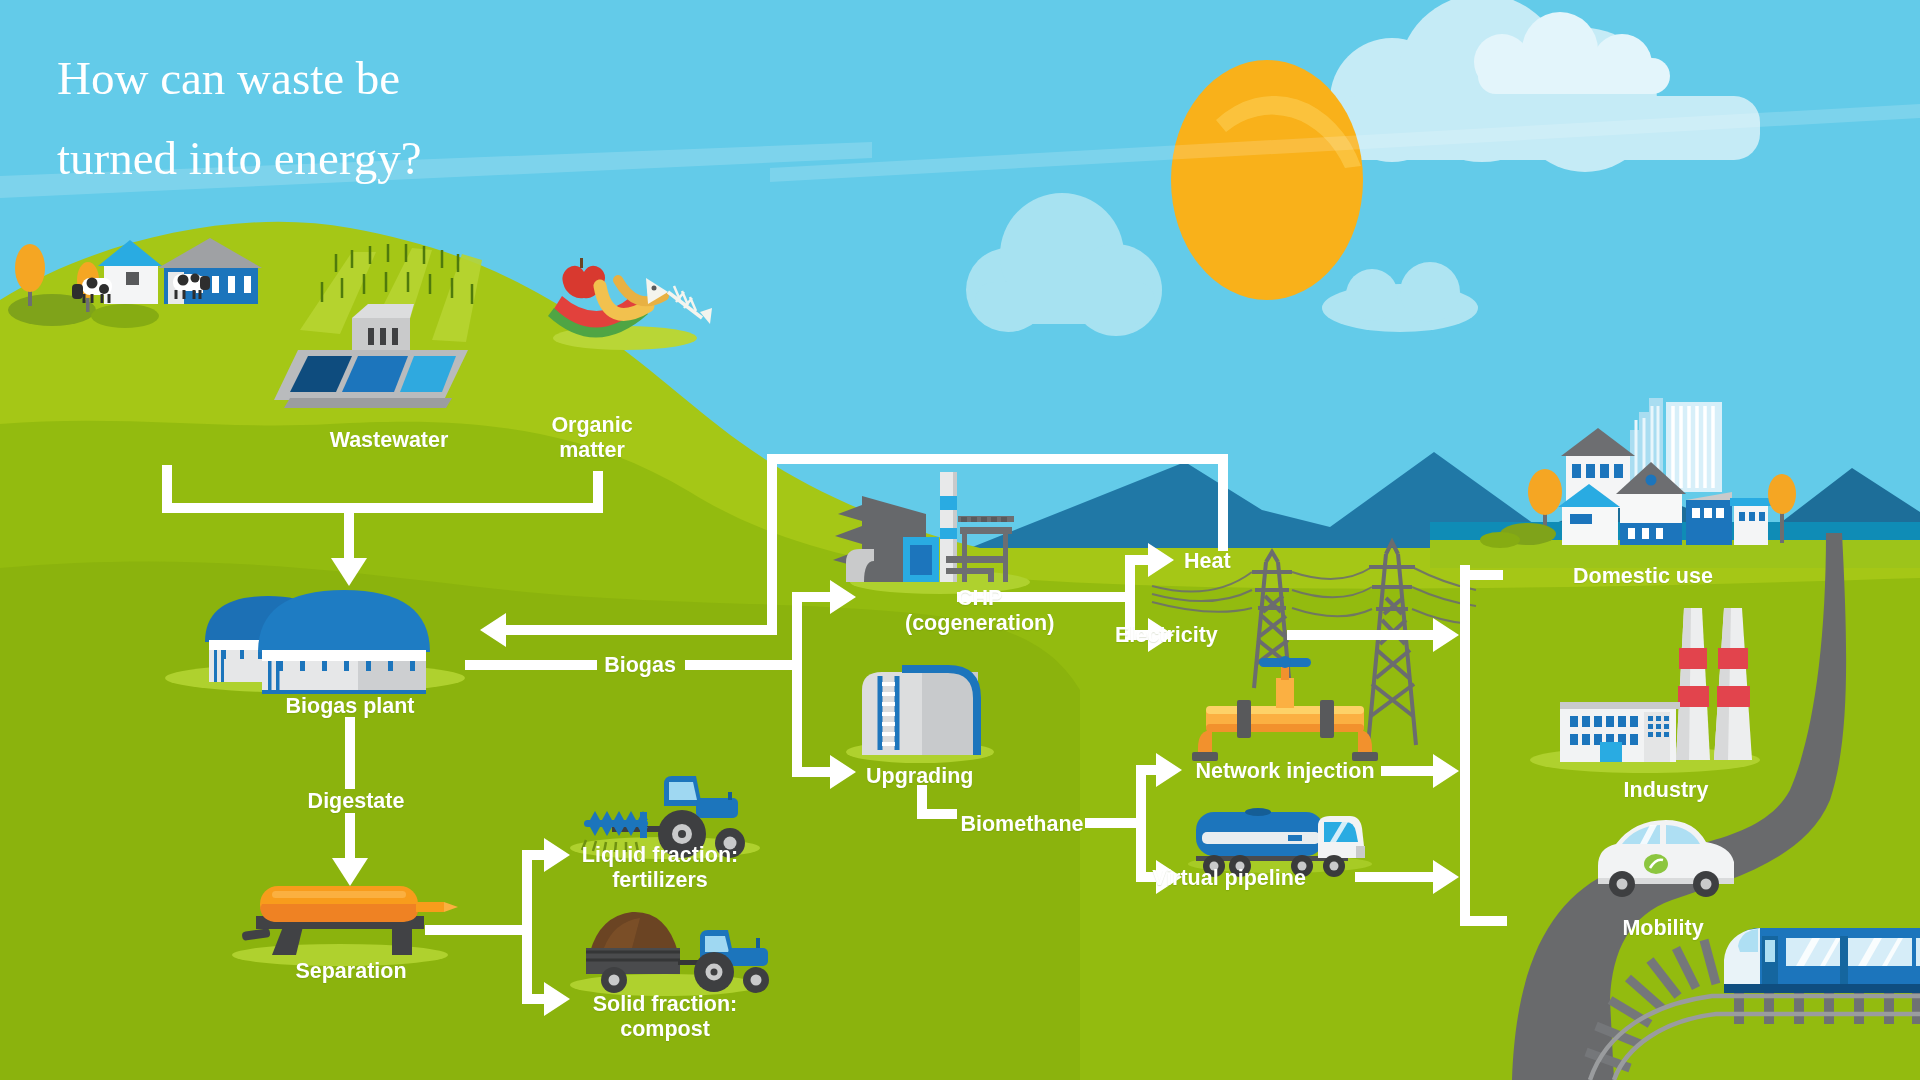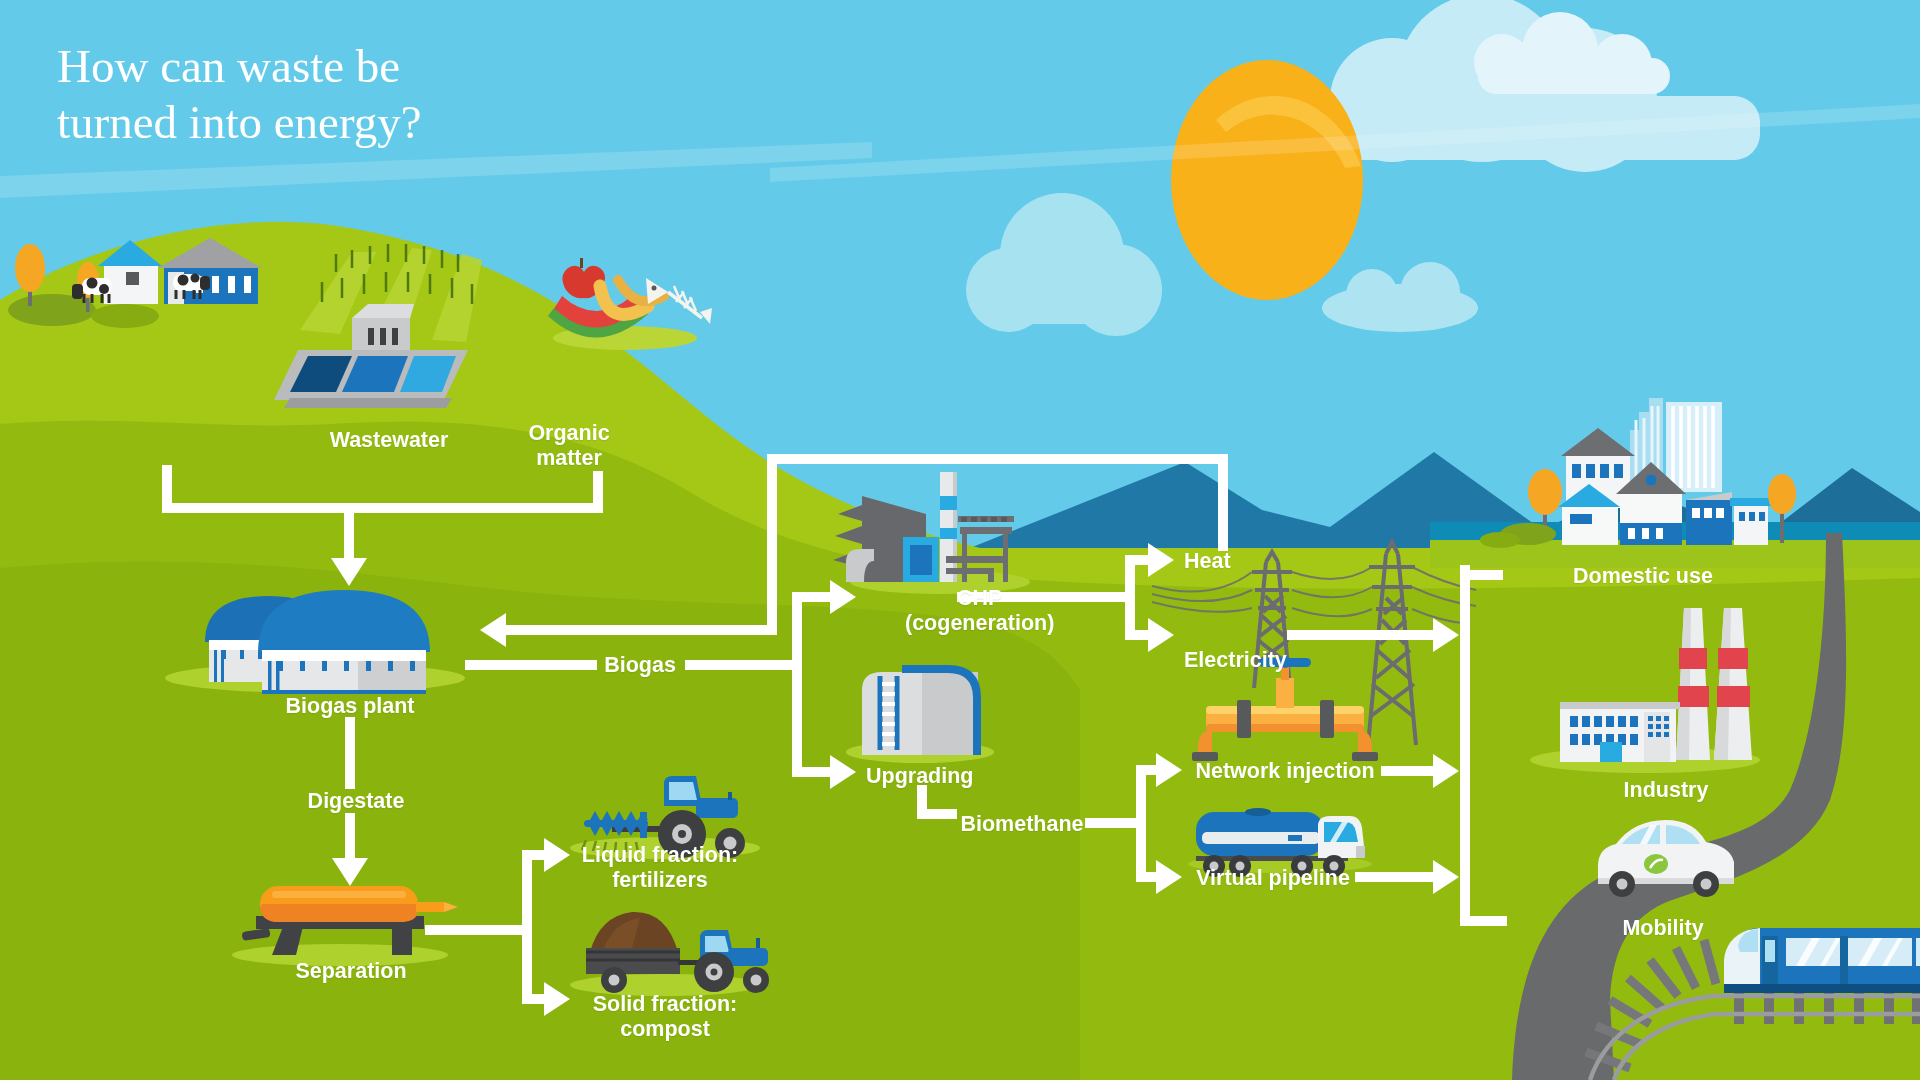--- a/index.html
+++ b/index.html
@@ -5,21 +5,21 @@
   html,body{margin:0;padding:0;background:#63CBE9;}
   #stage{position:relative;width:1920px;height:1080px;overflow:hidden;
          font-family:"Liberation Sans", sans-serif;}
   #scenery{position:absolute;left:0;top:0;width:1920px;height:1080px;display:block;}
   .lbl{position:absolute;color:#ffffff;font-weight:bold;font-size:21.5px;line-height:25px;
        white-space:pre-line;text-align:center;transform:translate(-50%,-50%);
        text-shadow:0 1px 1px rgba(60,90,0,0.15);}
   .lbl-left{text-align:center;transform:translate(0,-50%);}
   #title{position:absolute;left:57px;top:38px;color:#ffffff;
          font-family:"Liberation Serif", serif;font-weight:normal;
-         font-size:47px;line-height:56px;white-space:pre-line;}
+         font-size:47px;line-height:80px;white-space:pre-line;}
 </style>
 </head>
 <body>
 
 <div id="stage">
 
 <svg id="scenery" viewBox="0 0 1920 1080">
 
   <rect x="0" y="0" width="1920" height="1080" fill="#63CBE9"></rect>
   <polygon points="0,176 872,142 872,158 0,198" fill="#ffffff" opacity="0.17"></polygon>
@@ -514,35 +514,35 @@
     <polygon points="350,886 332,858 368,858"></polygon>
     <polygon points="570,855 544,838 544,872"></polygon>
     <polygon points="570,999 544,982 544,1016"></polygon>
   </g>
 </svg>
 
   <div id="title">How can waste be
 turned into energy?</div>
 
   <div class="lbl" style="left:389px;top:440px;">Wastewater</div>
-  <div class="lbl" style="left:569px;top:438px;margin-top:8px;">Organic
+  <div class="lbl" style="left:592px;top:438px;">Organic
 matter</div>
   <div class="lbl" style="left:350px;top:706px;">Biogas plant</div>
   <div class="lbl" style="left:351px;top:801px;padding-left:10px;">Digestate</div>
   <div class="lbl" style="left:351px;top:971px;">Separation</div>
   <div class="lbl" style="left:660px;top:868px;">Liquid fraction:
 fertilizers</div>
   <div class="lbl" style="left:665px;top:1017px;">Solid fraction:
 compost</div>
   <div class="lbl" style="left:640px;top:665px;">Biogas</div>
   <div class="lbl lbl-left" style="left:865px;top:611px;margin-left:40px;">CHP
 (cogeneration)</div>
   <div class="lbl lbl-left" style="left:866px;top:776px;">Upgrading</div>
   <div class="lbl" style="left:1022px;top:824px;">Biomethane</div>
   <div class="lbl lbl-left" style="left:1184px;top:561px;">Heat</div>
-  <div class="lbl lbl-left" style="left:1184px;top:635px;margin-top:25px;">Electricity</div>
+  <div class="lbl lbl-left" style="left:1115px;top:635px;">Electricity</div>
   <div class="lbl" style="left:1285px;top:771px;">Network injection</div>
-  <div class="lbl" style="left:1273px;top:878px;">Virtual pipeline</div>
+  <div class="lbl" style="left:1229px;top:878px;">Virtual pipeline</div>
   <div class="lbl" style="left:1643px;top:576px;">Domestic use</div>
   <div class="lbl" style="left:1644px;top:790px;padding-left:44px;">Industry</div>
   <div class="lbl" style="left:1642px;top:928px;margin-left:21px;">Mobility</div>
 
 </div>
 
 </body></html>

